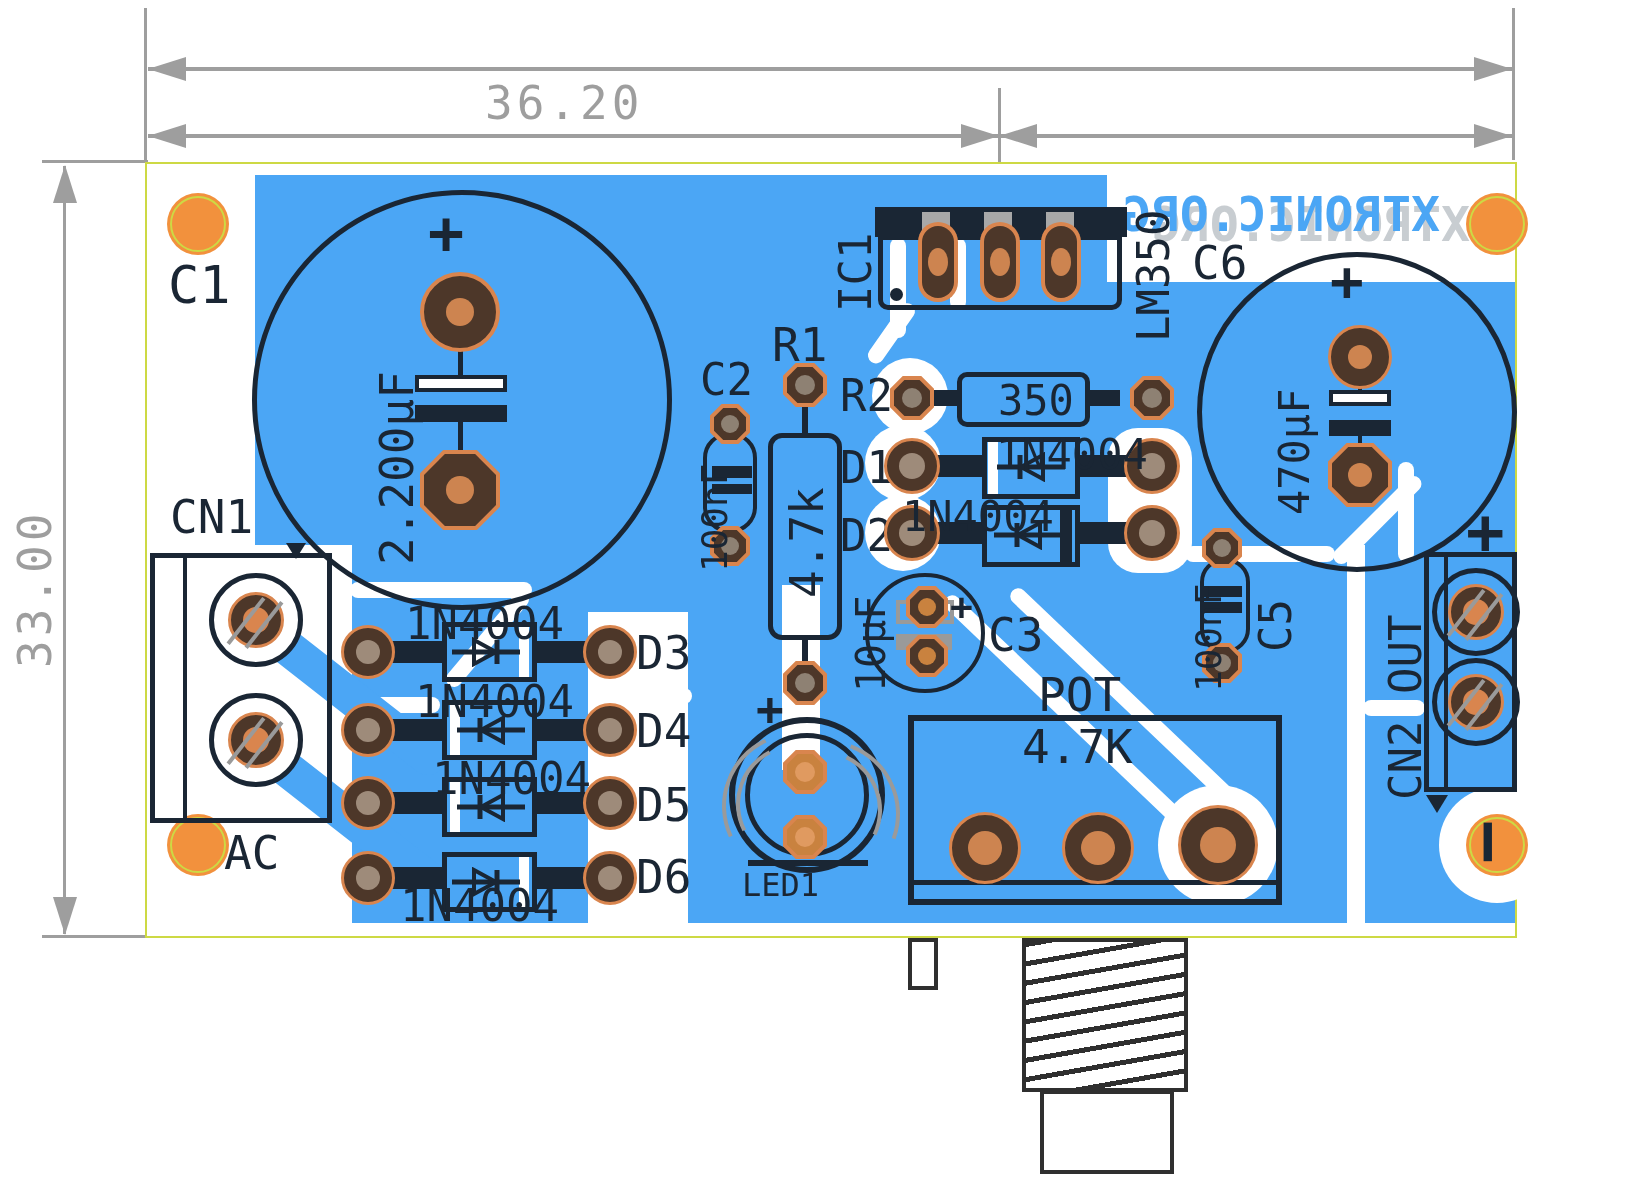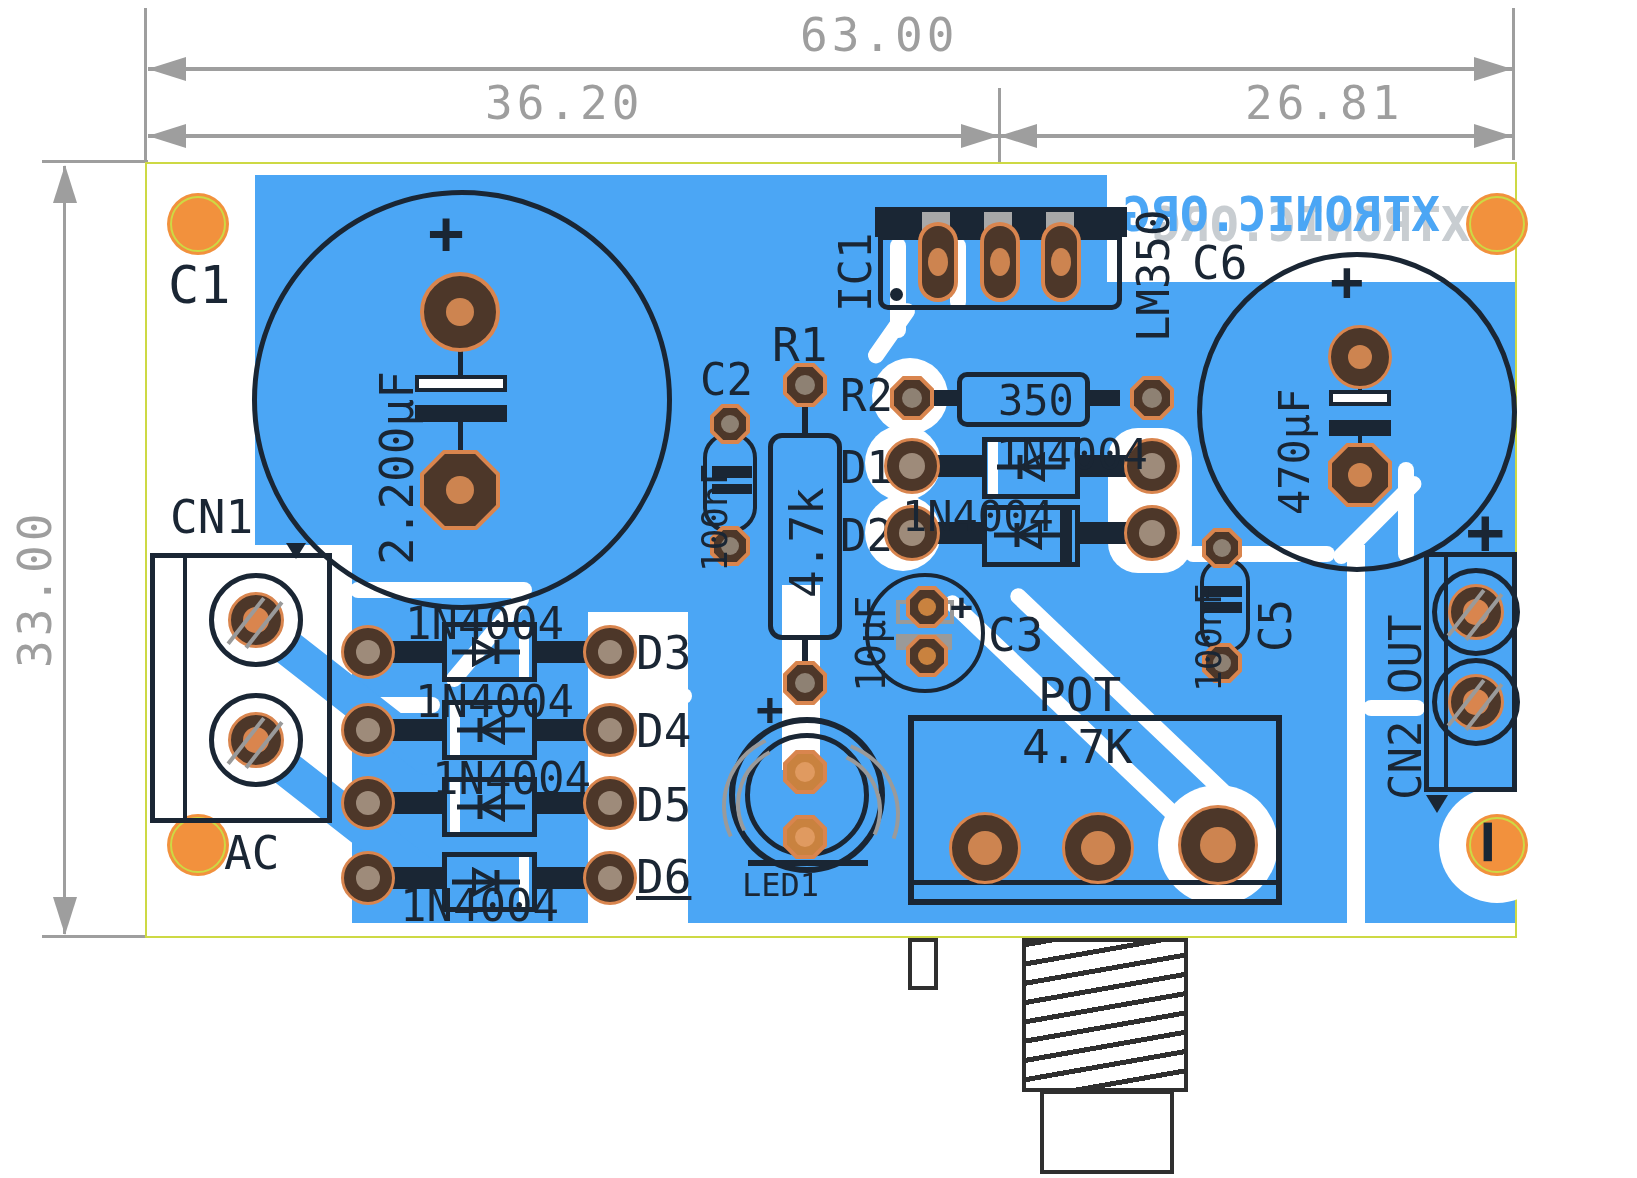--- a/index.html
+++ b/index.html
@@ -40,27 +40,25 @@
 </style>
 </head>
 <body>
 
 <div id="scene">
 
   <div class="dimline" style="left:144px;top:8px;width:3px;height:152px;"></div>
   <div class="dimline" style="left:1512px;top:8px;width:3px;height:152px;"></div>
   <div class="dimline" style="left:998px;top:88px;width:3px;height:124px;"></div>
 
-  <div class="dimtxt" style="left:800px;top:8px;">63.00</div>
   <div class="dimline" style="left:148px;top:67px;width:1364px;height:4px;"></div>
   <div class="arr arr-l" style="left:148px;top:57px;"></div>
   <div class="arr arr-r" style="left:1474px;top:57px;"></div>
 
   <div class="dimtxt" style="left:485px;top:76px;">36.20</div>
-  <div class="dimtxt" style="left:1245px;top:76px;">26.81</div>
   <div class="dimline" style="left:148px;top:134px;width:851px;height:4px;"></div>
   <div class="dimline" style="left:999px;top:134px;width:513px;height:4px;"></div>
   <div class="arr arr-l" style="left:148px;top:124px;"></div>
   <div class="arr arr-r" style="left:961px;top:124px;"></div>
   <div class="arr arr-l" style="left:999px;top:124px;"></div>
   <div class="arr arr-r" style="left:1474px;top:124px;"></div>
 
   <div class="dimline" style="left:42px;top:160px;width:106px;height:3px;"></div>
   <div class="dimline" style="left:42px;top:935px;width:106px;height:3px;"></div>
   <div class="dimline" style="left:63px;top:166px;width:3px;height:768px;"></div>
@@ -213,21 +211,21 @@
       <polygon points="24,3 24,27 46,15" fill="none" stroke="#1a2634" stroke-width="4"></polygon>
       <line x1="47" y1="3" x2="47" y2="27" stroke="#1a2634" stroke-width="5"></line>
     </svg>
   <div class="pad" style="left:341px;top:851px;width:54px;height:54px;">
       <div class="hole" style="width:24px;height:24px;background:#9e8b7a;"></div>
     </div>
   <div class="pad" style="left:583px;top:851px;width:54px;height:54px;">
       <div class="hole" style="width:24px;height:24px;background:#9e8b7a;"></div>
     </div>
   <div class="lbl" style="left:400px;top:880px;font-size:44px;">1N4004</div>
-  <div class="lbl" style="left:636px;top:850px;font-size:46px;text-decoration:underline;">D6</div>
+  <div class="lbl" style="left:636px;top:850px;font-size:46px;">D6</div>
 
   <div class="lbl" style="left:772px;top:318px;font-size:46px;">R1</div>
   <div class="lead" style="left:802px;top:402px;width:6px;height:32px;"></div>
   <div class="lead" style="left:802px;top:636px;width:6px;height:46px;"></div>
   <div class="silk" style="left:768px;top:433px;width:74px;height:207px;border-radius:14px;"></div>
   <div class="vlbl" style="left:780px;top:598px;font-size:46px;">4.7k</div>
   <div class="poct" style="left:783px;top:363px;width:44px;height:44px;">
       <div class="in"></div>
       <div class="hole" style="width:20px;height:20px;"></div>
     </div>

